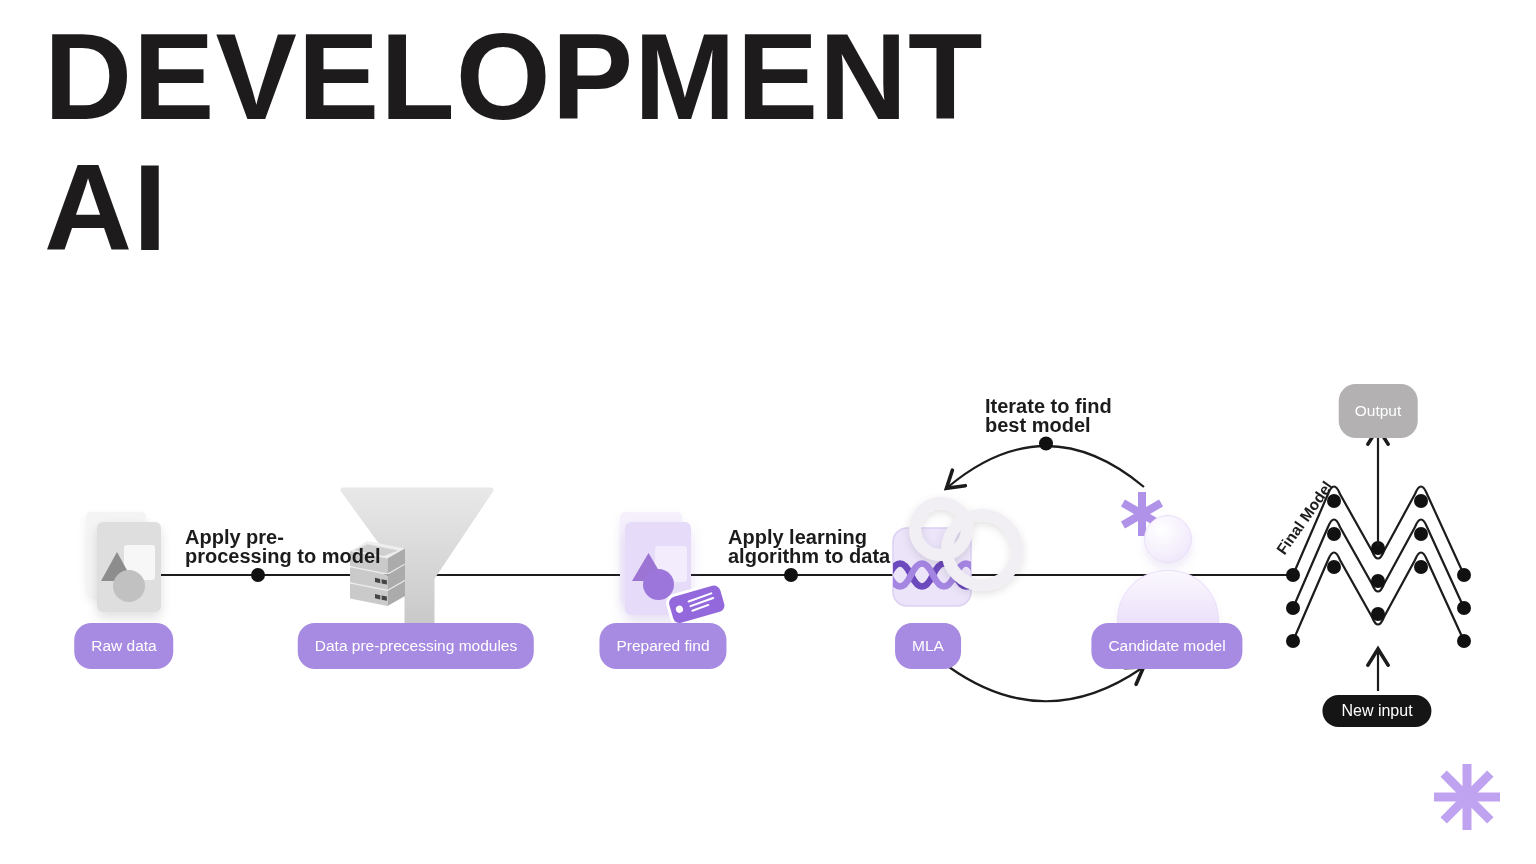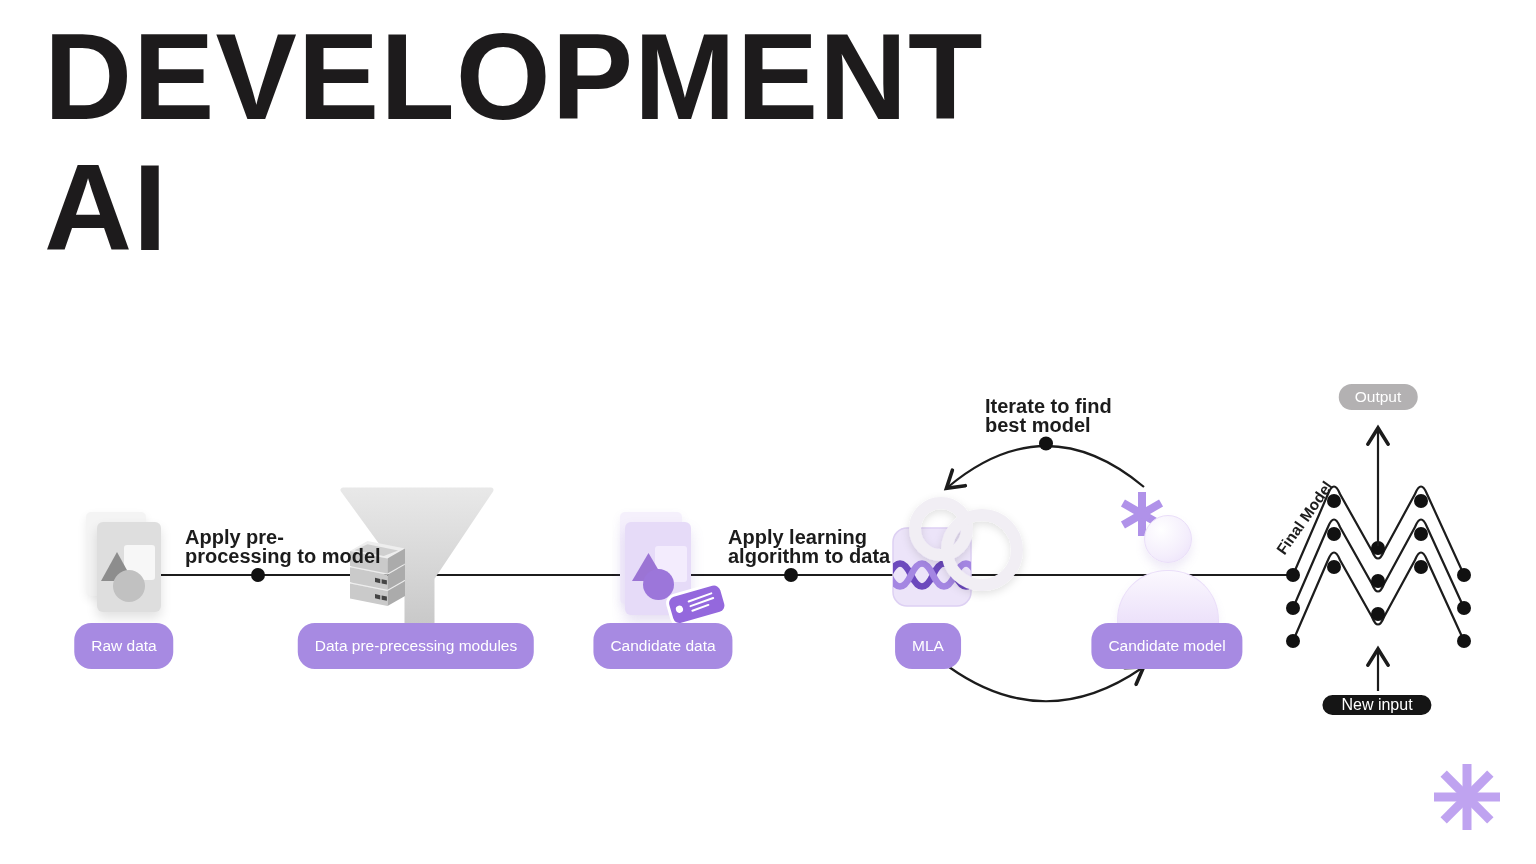--- a/index.html
+++ b/index.html
@@ -20,23 +20,23 @@
   .ann-iterate{left:985px;top:397px;}
 
   .final-model-label{position:absolute;left:1259px;top:503px;z-index:4;width:100px;
          font-size:15.5px;font-weight:700;color:#1d1d1d;transform:rotate(-55deg);white-space:nowrap;}
 
   
   .pill{position:absolute;z-index:5;display:flex;align-items:center;justify-content:center;
         white-space:nowrap;color:#fff;border-radius:17px;font-weight:400;}
   .pill-purple{top:623px;height:30px;padding:8px 17px;background:#a78ae2;font-size:15.5px;
         transform:translateX(-50%);}
-  .pill-gray{left:1378px;top:384px;height:26px;padding:0 16px;background:#b3b1b2;font-size:15.5px;
+  .pill-gray{left:1378px;top:384px;height:18px;padding:18px 16px;background:#b3b1b2;font-size:15.5px;
         transform:translateX(-50%);}
-  .pill-dark{left:1377px;top:695px;height:20px;padding:0 19px;background:#151515;font-size:16px;
+  .pill-dark{left:1377px;top:695px;height:32px;padding:0 19px;background:#151515;font-size:16px;
         border-radius:18px;transform:translateX(-50%);}
 
   
   .icon-group{position:absolute;z-index:2;}
   .abs{position:absolute;}
   .page{border-radius:6px;}
   .tri{clip-path:polygon(50% 0,100% 100%,0 100%);}
   .dot-circle{border-radius:50%;}
 
   
@@ -235,21 +235,21 @@
         <rect x="20" y="2" width="8" height="44" transform="rotate(60 24 24)"></rect>
         <rect x="20" y="2" width="8" height="44" transform="rotate(120 24 24)"></rect>
       </g>
     </svg>
     <div class="abs cand-head"></div>
     <div class="abs cand-body"></div>
   </div>
 
   <div class="pill pill-purple" style="left:124px;">Raw data</div>
   <div class="pill pill-purple" style="left:416px;">Data pre-precessing modules</div>
-  <div class="pill pill-purple" style="left:663px;">Candidate data</div>
+  <div class="pill pill-purple" style="left:663px;">Prepared find</div>
   <div class="pill pill-purple" style="left:928px;">MLA</div>
   <div class="pill pill-purple" style="left:1167px;">Candidate model</div>
   <div class="pill pill-gray">Output</div>
   <div class="pill pill-dark">New input</div>
 
   <svg class="deco-asterisk" width="70" height="70">
     <g fill="#bfa3f0">
       <rect x="30.5" y="2" width="9" height="66" transform="rotate(0 35 35)"></rect>
       <rect x="30.5" y="2" width="9" height="66" transform="rotate(45 35 35)"></rect>
       <rect x="30.5" y="2" width="9" height="66" transform="rotate(90 35 35)"></rect>

